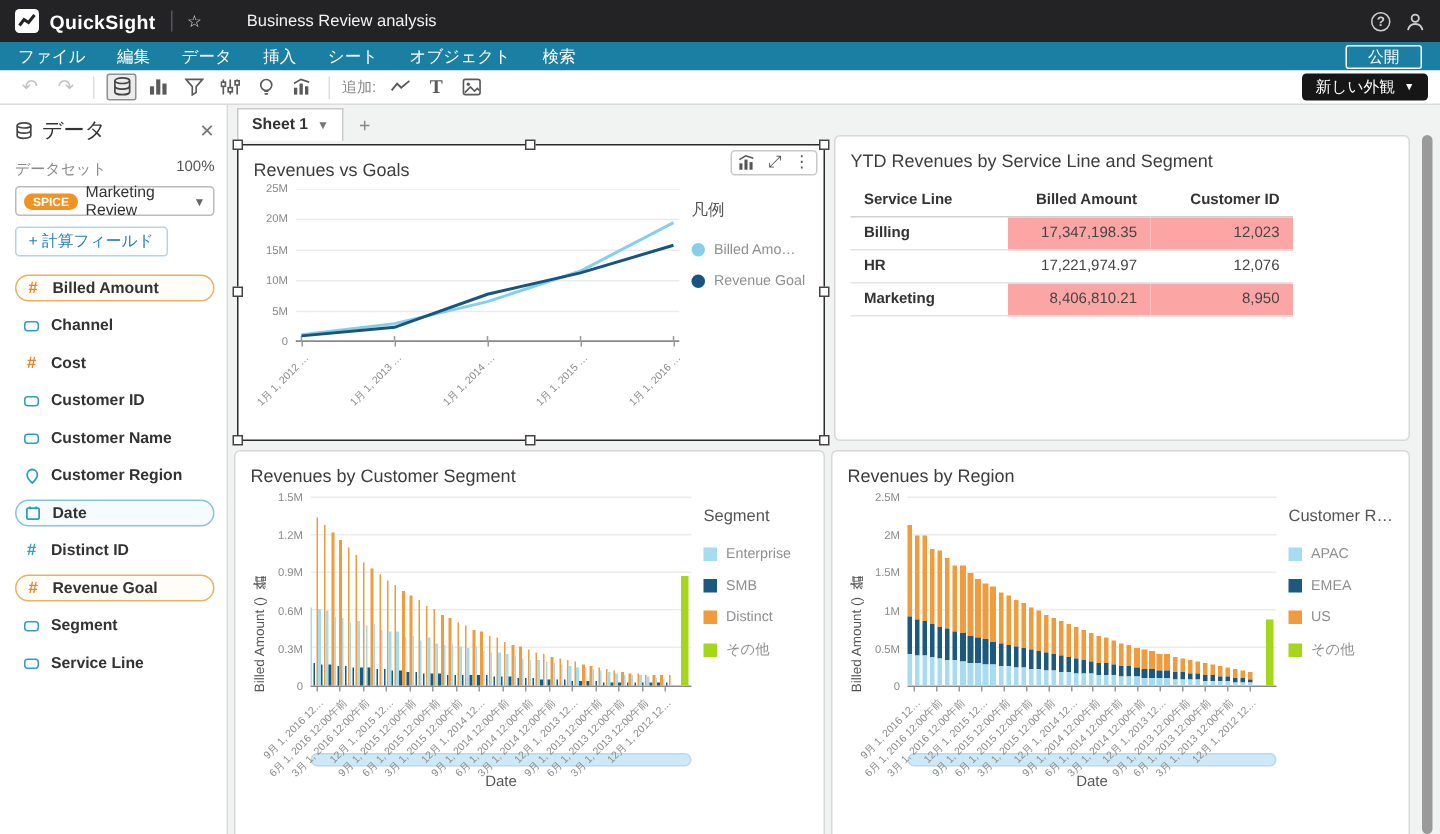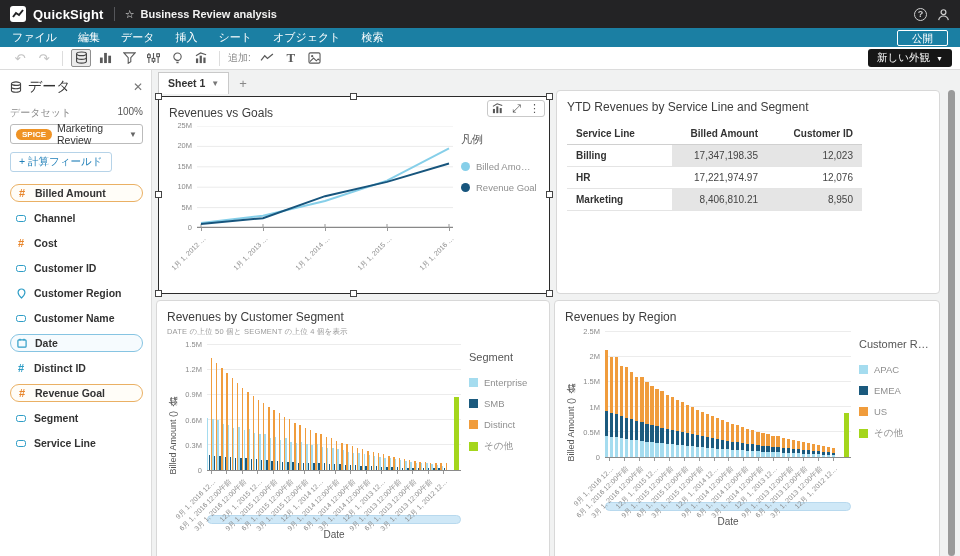--- a/index.html
+++ b/index.html
@@ -7,21 +7,21 @@
     font-family:"Liberation Sans","DejaVu Sans",sans-serif; }
   .app { width:960px; height:556px; display:flex; flex-direction:column; position:relative; }
 
   
   .topbar { height:28px; background:#232325; color:#fff; display:flex; align-items:center; padding:0 10px; flex:0 0 auto; }
   .logo-box { width:16px; height:16px; background:#fff; border-radius:3px; margin-right:7px; position:relative; }
   .logo-box svg { position:absolute; left:2px; top:2px; }
   .app-name { font-size:13px; font-weight:bold; letter-spacing:.2px; }
   .top-divider { width:1px; height:14px; background:#55565a; margin:0 10px; }
   .star { color:#e6e6e6; font-size:11px; margin-right:6px; }
-  .analysis-title { font-size:11px; font-weight:bold; color:#f2f2f2; }
+  .analysis-title { font-size:11px; font-weight:normal; color:#f2f2f2;margin-left:24px; }
   .top-right { margin-left:auto; display:flex; align-items:center; gap:10px; }
   .help-circ { width:13px; height:13px; border:1.2px solid #cfcfcf; border-radius:50%; color:#cfcfcf;
     font-size:9px; line-height:11px; text-align:center; font-weight:bold; }
 
   
   .menubar { height:19px; background:#1b7fa3; color:#fff; display:flex; align-items:center; padding:0 12px; flex:0 0 auto; }
   .menu-item { font-size:11px; margin-right:21px; cursor:default; }
   .publish-btn { margin-left:auto; border:1px solid #fff; border-radius:2px; font-size:10.5px;
     padding:0px 14px; line-height:14px; }
 
@@ -101,21 +101,21 @@
 
   
   #v2 { left:404px; top:20px; width:384px; height:204px; }
   .qs-table { border-collapse:collapse; margin-top:9px; font-size:10px; }
   .qs-table th, .qs-table td { padding:5px 9px; border-bottom:1px solid #e4e4e4; }
   .qs-table th { font-weight:bold; color:#333; border-bottom:1px solid #d0d0d0; }
   .qs-table th:first-child { text-align:left; width:105px; }
   .qs-table th:nth-child(n+2) { text-align:right; width:95px; }
   .qs-table td:first-child { font-weight:bold; color:#333; }
   .qs-table td:nth-child(n+2) { text-align:right; color:#444; }
-  .qs-table tr.stripe td:nth-child(n+2) { background:#e5e5e5; }
+  .qs-table tr.stripe td:nth-child(n+2) { background:#fca5a5; }
 
   
   #v3 { left:4px; top:230px; width:394px; height:300px; }
   #v4 { left:402px; top:230px; width:386px; height:300px; }
   .bar-body { display:flex; margin-top:8px; }
   .ytitle { width:12px; flex:0 0 auto; display:flex; align-items:center; justify-content:center; }
   .ytitle span { writing-mode:vertical-rl; transform:rotate(180deg); font-size:9px; color:#555; white-space:nowrap; }
   .bar-plot { height:126px; border-bottom:1px solid #8a8a8a; }
   .gridline { position:absolute; left:0; right:0; height:1px; background:#ececec; }
   .bar-cluster { position:absolute; bottom:0; display:flex; align-items:flex-end; gap:0.5px; }
@@ -265,31 +265,31 @@
         <span>Cost</span>
       </div>
       <div class="field">
         <span class="fic">
             <span class="str-ico"></span>
           </span>
         <span>Customer ID</span>
       </div>
       <div class="field">
         <span class="fic">
+            <span class="str-ico"></span>
+          </span>
+        <span>Customer Name</span>
+      </div>
+      <div class="field">
+        <span class="fic">
             <svg class="icon" width="9" height="11" viewBox="0 0 10 12">
               <path d="M5 1 C2.8 1 1.2 2.7 1.2 4.8 C1.2 7.4 5 11 5 11 C5 11 8.8 7.4 8.8 4.8 C8.8 2.7 7.2 1 5 1 Z" fill="none" stroke="#2e9dc6" stroke-width="1.3"></path>
             </svg>
           </span>
         <span>Customer Region</span>
-      </div>
-      <div class="field">
-        <span class="fic">
-            <span class="str-ico"></span>
-          </span>
-        <span>Customer Name</span>
       </div>
       <div class="field pill-blue">
         <span class="fic">
             <svg class="icon" width="10" height="10" viewBox="0 0 11 11">
               <rect x="1" y="2" width="9" height="8" rx="1" fill="none" stroke="#2e9dc6" stroke-width="1.3"></rect>
               <path d="M3.3 0.8 v2 M7.7 0.8 v2" stroke="#2e9dc6" stroke-width="1.3"></path>
             </svg>
           </span>
         <span>Date</span>
       </div>
@@ -422,21 +422,20 @@
                 <td>Marketing</td>
                 <td>8,406,810.21</td>
                 <td>8,950</td>
               </tr>
             </tbody>
           </table>
       </div>
 
       <div class="card" id="v3">
         <div class="vtitle">Revenues by Customer Segment</div>
-        <div class="vsub">DATE の上位 50 個と SEGMENT の上位 4 個を表示</div>
         <div class="bar-body">
           <div class="ytitle">
               <span>Billed Amount (合計)</span>
             </div>
           <div class="ycol" id="seg-yticks" style="height:126px;">
               <span style="bottom: -4px;">0</span>
               <span style="bottom: 21.2px;">0.3M</span>
               <span style="bottom: 46.4px;">0.6M</span>
               <span style="bottom: 71.6px;">0.9M</span>
               <span style="bottom: 96.8px;">1.2M</span>

